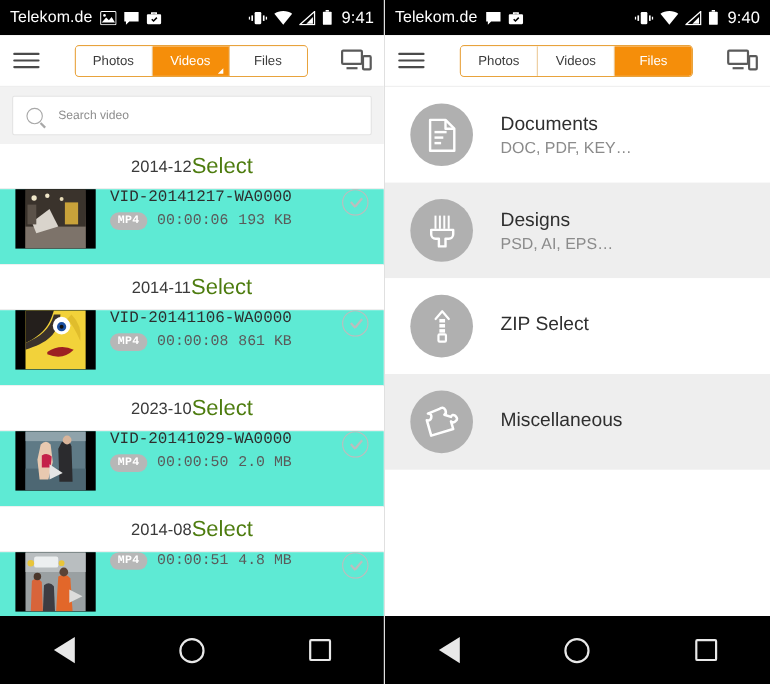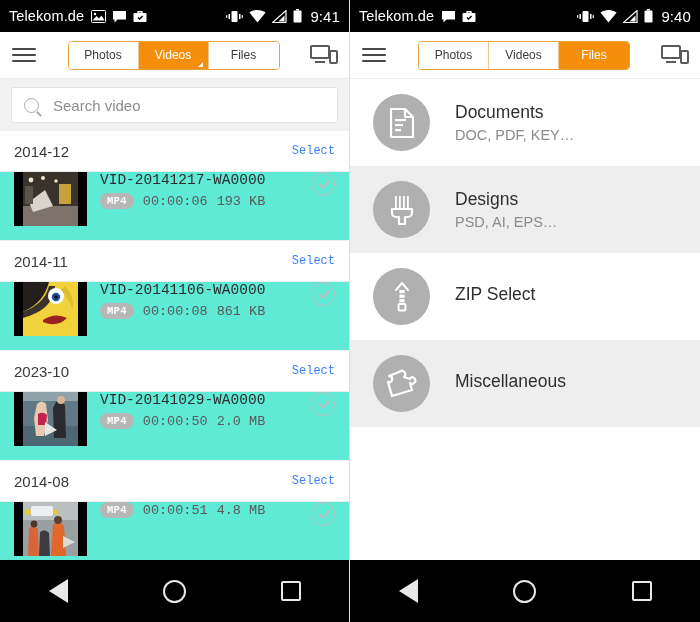--- a/index.html
+++ b/index.html
@@ -62,30 +62,30 @@
   
   .searchwrap { padding: 8px 11px 8px; background: #f2f2f2; flex: none; }
   .searchbox {
     height: 36px; background: #fff; border: 1px solid #e3e3e3; border-radius: 2px;
     display: flex; align-items: center; padding: 0 12px; gap: 14px;
   }
   .mag { width: 15px; height: 15px; border: 1.7px solid #a8a8a8; border-radius: 50%;
          position: relative; flex: none; }
   .mag::after { content: ""; position: absolute; width: 1.7px; height: 6px; background: #a8a8a8;
                 right: -2px; bottom: -5px; transform: rotate(-45deg); }
-  .search-placeholder { font-size: 15px; color: #8d8d8d; }
+  .search-placeholder { font-size: 11px; color: #8d8d8d; }
 
   
   .listarea { flex: 1; overflow: hidden; background: #fff; }
   .group-header {
-    height: 41px; display: flex; align-items: center; justify-content: space-between;
+    height: 41px; display: flex; align-items: center; justify-content: center;
     padding: 0 14px 0 14px; background: #fff; border-bottom: 1px solid #ededed;
   }
   .group-title { font-size: 15px; color: #3a3a3a; }
-  .select-link { font-size: 12px; color: #3b82f6; cursor: pointer; font-family: Liberation Mono, monospace; }
+  .select-link { font-size: 20px; color: #4d7c0f; cursor: pointer; }
   .video-row {
     height: 69px; display: flex; align-items: flex-start; padding: 0 14px 0 14px;
     border-bottom: 1px solid #f0f0f0; background: #5eead4; font-family: Liberation Mono, monospace;
   }
   .thumb { width: 73px; height: 54px; flex: none; background: #000;
            overflow: hidden; position: relative; }
   .thumb .inner { position: absolute; left: 9px; top: 0; right: 9px; bottom: 0; }
   .vinfo { flex: 1; padding-left: 13px; min-width: 0; }
   .vname { font-size: 14.5px; color: #2e2e2e; margin-bottom: 5px; white-space: nowrap; }
   .vmeta { display: flex; align-items: center; gap: 9px; }

